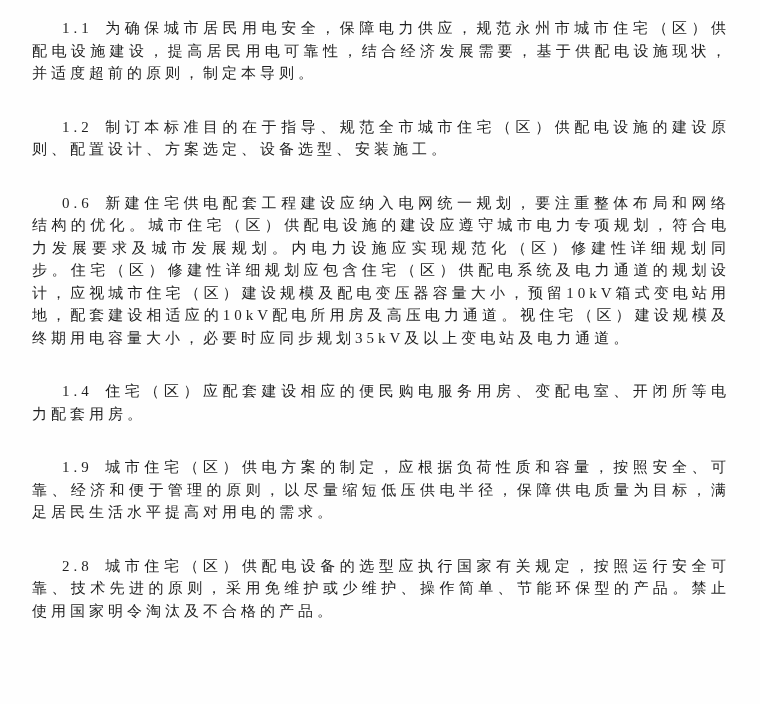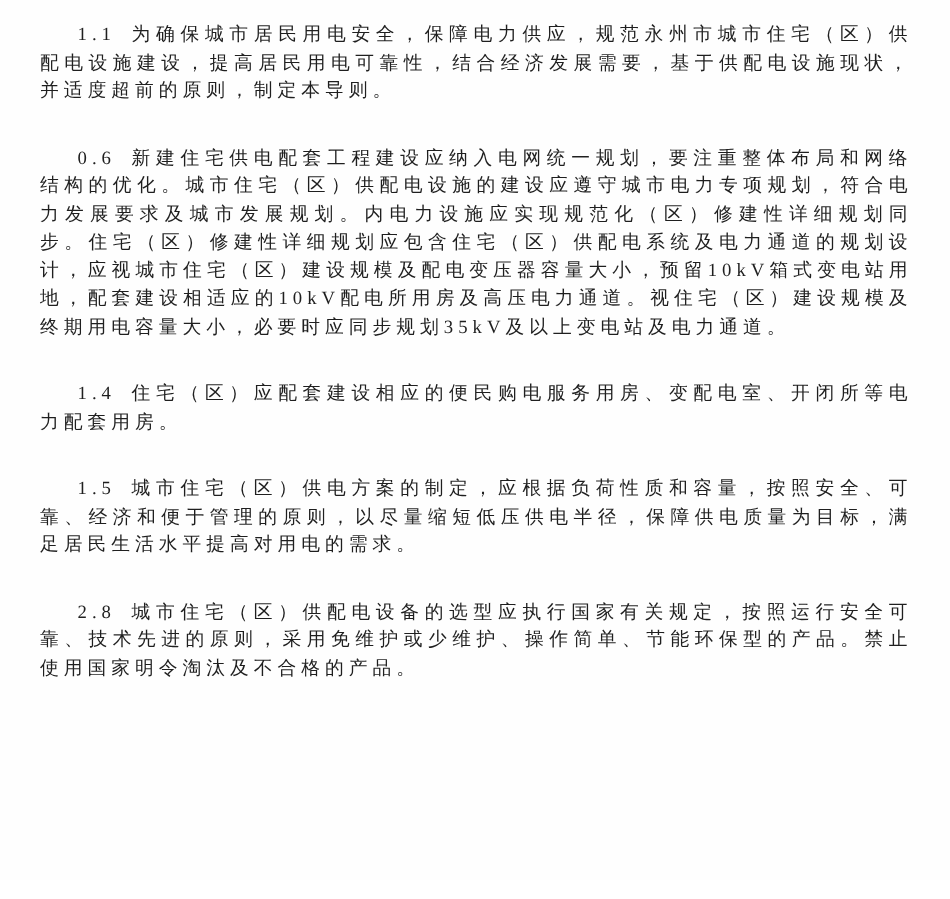--- a/index.html
+++ b/index.html
@@ -31,23 +31,24 @@
     white-space: nowrap;
   }
 </style>
 </head>
 <body>
 
 <div class="page">
 
   <p class="para"><span class="clause-num">1.1</span><span class="clause-text">为确保城市居民用电安全，保障电力供应，规范永州市城市住宅（区）供配电设施建设，提高居民用电可靠性，结合经济发展需要，基于供配电设施现状，并适度超前的原则，制定本导则。</span></p>
 
+  <p class="para"><span class="clause-num">1.2</span><span class="clause-text">制订本标准目的在于指导、规范全市城市住宅（区）供配电设施的建设原则、配置设计、方案选定、设备选型、安装施工。</span></p>
 
   <p class="para"><span class="clause-num">0.6</span><span class="clause-text">新建住宅供电配套工程建设应纳入电网统一规划，要注重整体布局和网络结构的优化。城市住宅（区）供配电设施的建设应遵守城市电力专项规划，符合电力发展要求及城市发展规划。内电力设施应实现规范化（区）修建性详细规划同步。住宅（区）修建性详细规划应包含住宅（区）供配电系统及电力通道的规划设计，应视城市住宅（区）建设规模及配电变压器容量大小，预留10kV箱式变电站用地，配套建设相适应的10kV配电所用房及高压电力通道。视住宅（区）建设规模及终期用电容量大小，必要时应同步规划35kV及以上变电站及电力通道。</span></p>
 
   <p class="para"><span class="clause-num">1.4</span><span class="clause-text">住宅（区）应配套建设相应的便民购电服务用房、变配电室、开闭所等电力配套用房。</span></p>
 
-  <p class="para"><span class="clause-num">1.5</span><span class="clause-text">城市住宅（区）供电方案的制定，应根据负荷性质和容量，按照安全、可靠、经济和便于管理的原则，以尽量缩短低压供电半径，保障供电质量为目标，满足居民生活水平提高对用电的需求。</span></p>
+  <p class="para"><span class="clause-num">1.9</span><span class="clause-text">城市住宅（区）供电方案的制定，应根据负荷性质和容量，按照安全、可靠、经济和便于管理的原则，以尽量缩短低压供电半径，保障供电质量为目标，满足居民生活水平提高对用电的需求。</span></p>
 
 
   <p class="para"><span class="clause-num">2.8</span><span class="clause-text">城市住宅（区）供配电设备的选型应执行国家有关规定，按照运行安全可靠、技术先进的原则，采用免维护或少维护、操作简单、节能环保型的产品。禁止使用国家明令淘汰及不合格的产品。</span></p>
 
 </div>
 
 </body></html>

